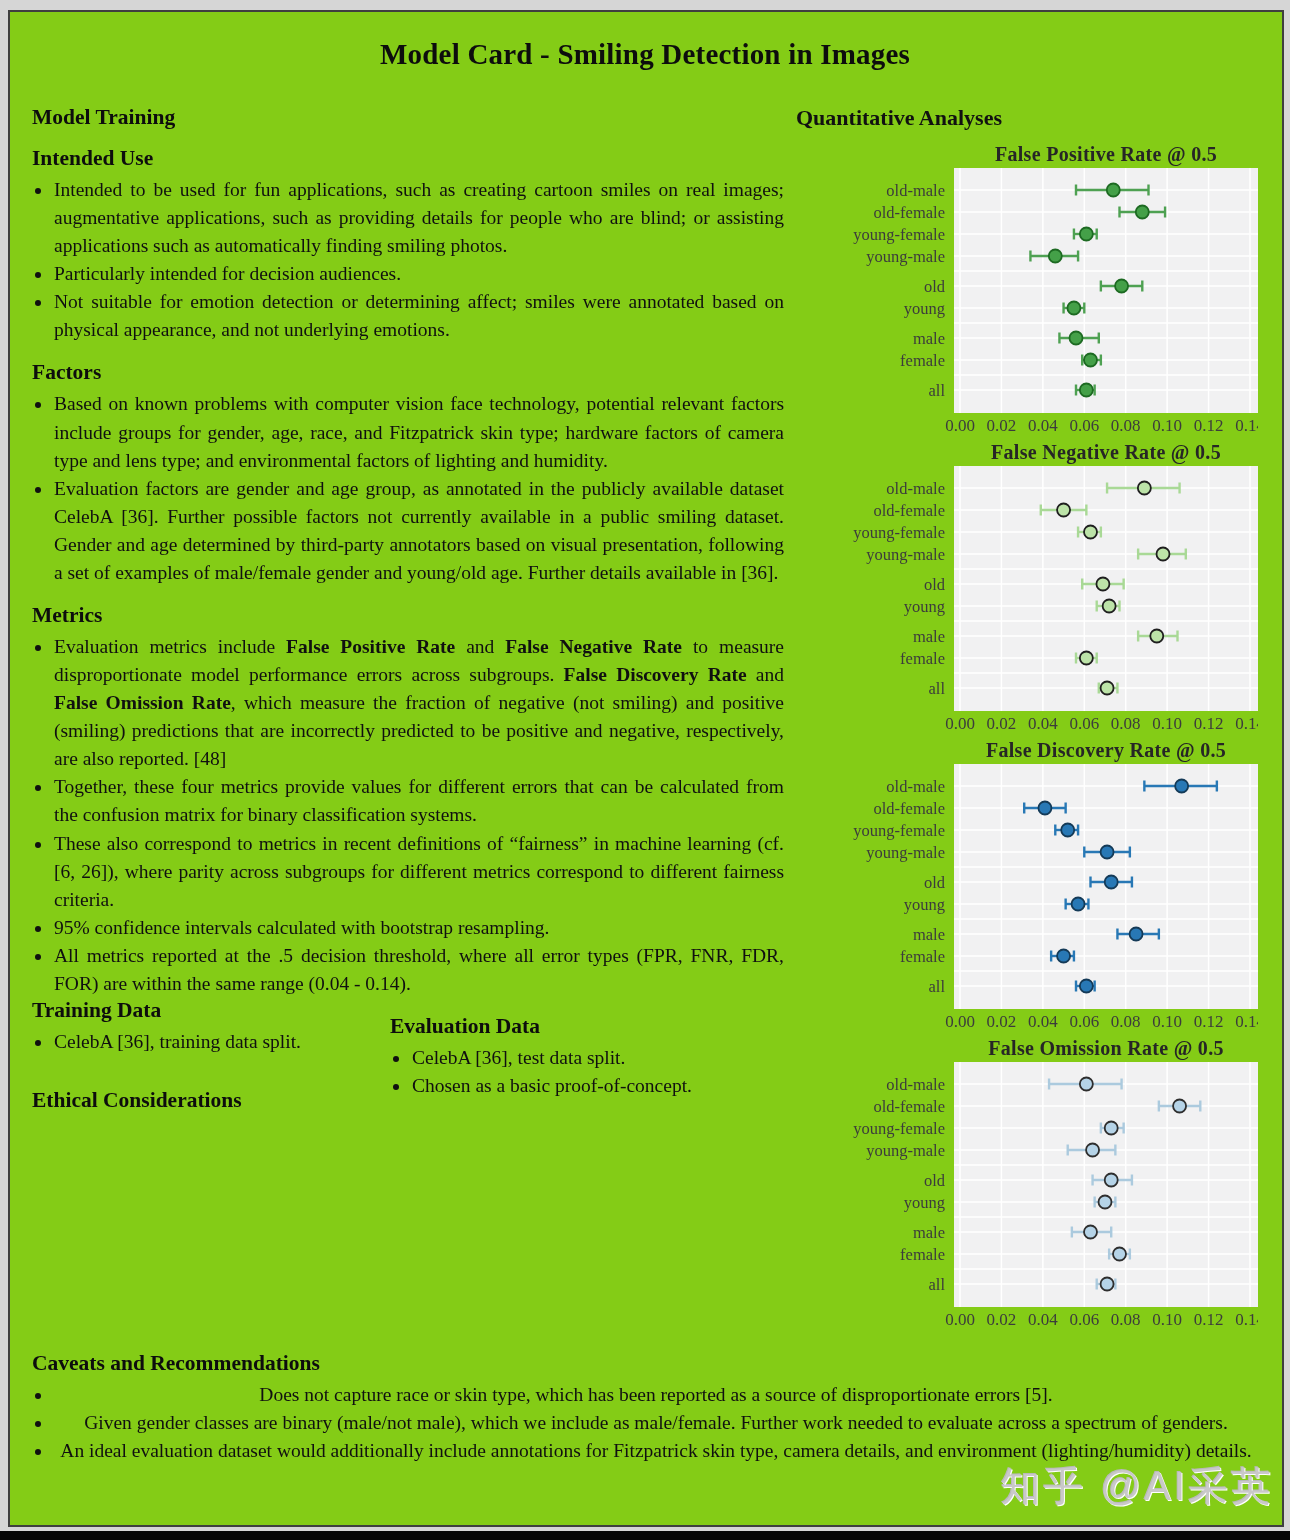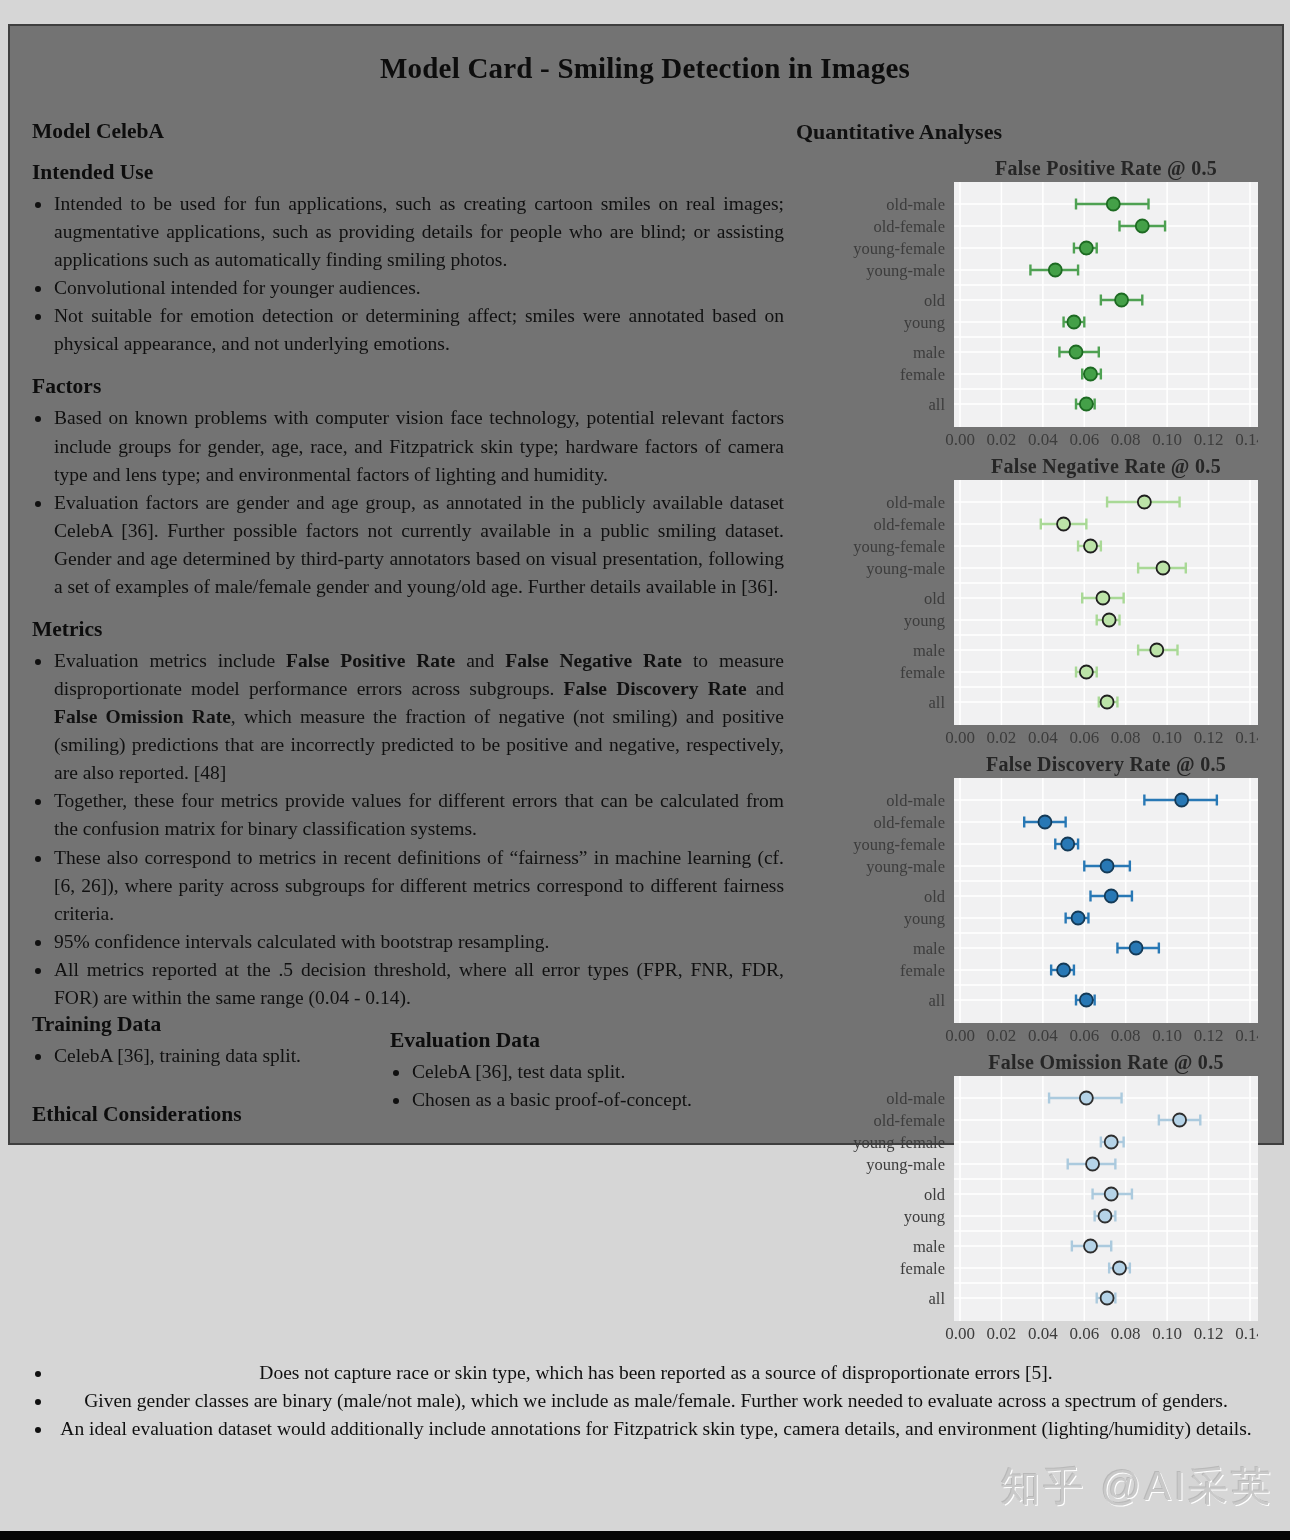--- a/index.html
+++ b/index.html
@@ -6,23 +6,23 @@
   html,body { margin:0; padding:0; }
   body {
     width:1290px; height:1540px;
     background:#d6d6d6;
     font-family:"Liberation Serif", serif;
     color:#111;
     overflow:hidden;
     position:relative;
   }
   .card {
-    position:absolute; left:8px; top:24px;
-    width:1276px; height:1121px;
-    background:#737373;
+    position:absolute; left:8px; top:10px;
+    width:1276px; height:1517px;
+    background:#84cc16;
     border:2px solid #3f3f3f;
     padding:14px 24px 10px 22px;
   }
   h1.page-title {
     margin:12px 0 0 0;
     font-size:29px; font-weight:bold;
     text-align:center; letter-spacing:.2px;
     color:#0d0d0d;
   }
   .columns { display:flex; margin-top:34px; }
@@ -70,28 +70,28 @@
 </head>
 <body>
 
 <div class="card">
   <h1 class="page-title">Model Card - Smiling Detection in Images</h1>
 
   <div class="columns">
     <div class="col-left">
 
       <section>
-        <h2 class="sec">Model CelebA</h2>
+        <h2 class="sec">Model Training</h2>
       </section>
 
       <section>
         <h2 class="sec">Intended Use</h2>
         <ul class="bullets">
             <li>Intended to be used for fun applications, such as creating cartoon smiles on real images; augmentative applications, such as providing details for people who are blind; or assisting applications such as automatically finding smiling photos.</li>
-            <li>Convolutional intended for younger audiences.</li>
+            <li>Particularly intended for decision audiences.</li>
             <li>Not suitable for emotion detection or determining affect; smiles were annotated based on physical appearance, and not underlying emotions.</li>
           </ul>
       </section>
 
       <section>
         <h2 class="sec">Factors</h2>
         <ul class="bullets">
             <li>Based on known problems with computer vision face technology, potential relevant factors include groups for gender, age, race, and Fitzpatrick skin type; hardware factors of camera type and lens type; and environmental factors of lighting and humidity.</li>
             <li>Evaluation factors are gender and age group, as annotated in the publicly available dataset CelebA [36]. Further possible factors not currently available in a public smiling dataset. Gender and age determined by third-party annotators based on visual presentation, following a set of examples of male/female gender and young/old age. Further details available in [36].</li>
           </ul>
@@ -457,20 +457,21 @@
               <text x="371.1428571428571" y="263" text-anchor="middle" fill="#3c3c3c" font-size="17" font-family="&quot;Liberation Serif&quot;, serif">0.10</text>
               <text x="412.57142857142856" y="263" text-anchor="middle" fill="#3c3c3c" font-size="17" font-family="&quot;Liberation Serif&quot;, serif">0.12</text>
               <text x="454" y="263" text-anchor="middle" fill="#3c3c3c" font-size="17" font-family="&quot;Liberation Serif&quot;, serif">0.14</text>
             </svg>
           </div>
       </div>
     </div>
   </div>
 
   <section class="caveats">
+    <h2 class="sec">Caveats and Recommendations</h2>
     <ul class="bullets">
         <li>Does not capture race or skin type, which has been reported as a source of disproportionate errors [5].</li>
         <li>Given gender classes are binary (male/not male), which we include as male/female. Further work needed to evaluate across a spectrum of genders.</li>
         <li>An ideal evaluation dataset would additionally include annotations for Fitzpatrick skin type, camera details, and environment (lighting/humidity) details.</li>
       </ul>
   </section>
 </div>
 
 <div class="watermark">知乎 @AI采英</div>
 <div class="bottom-bar"></div>

